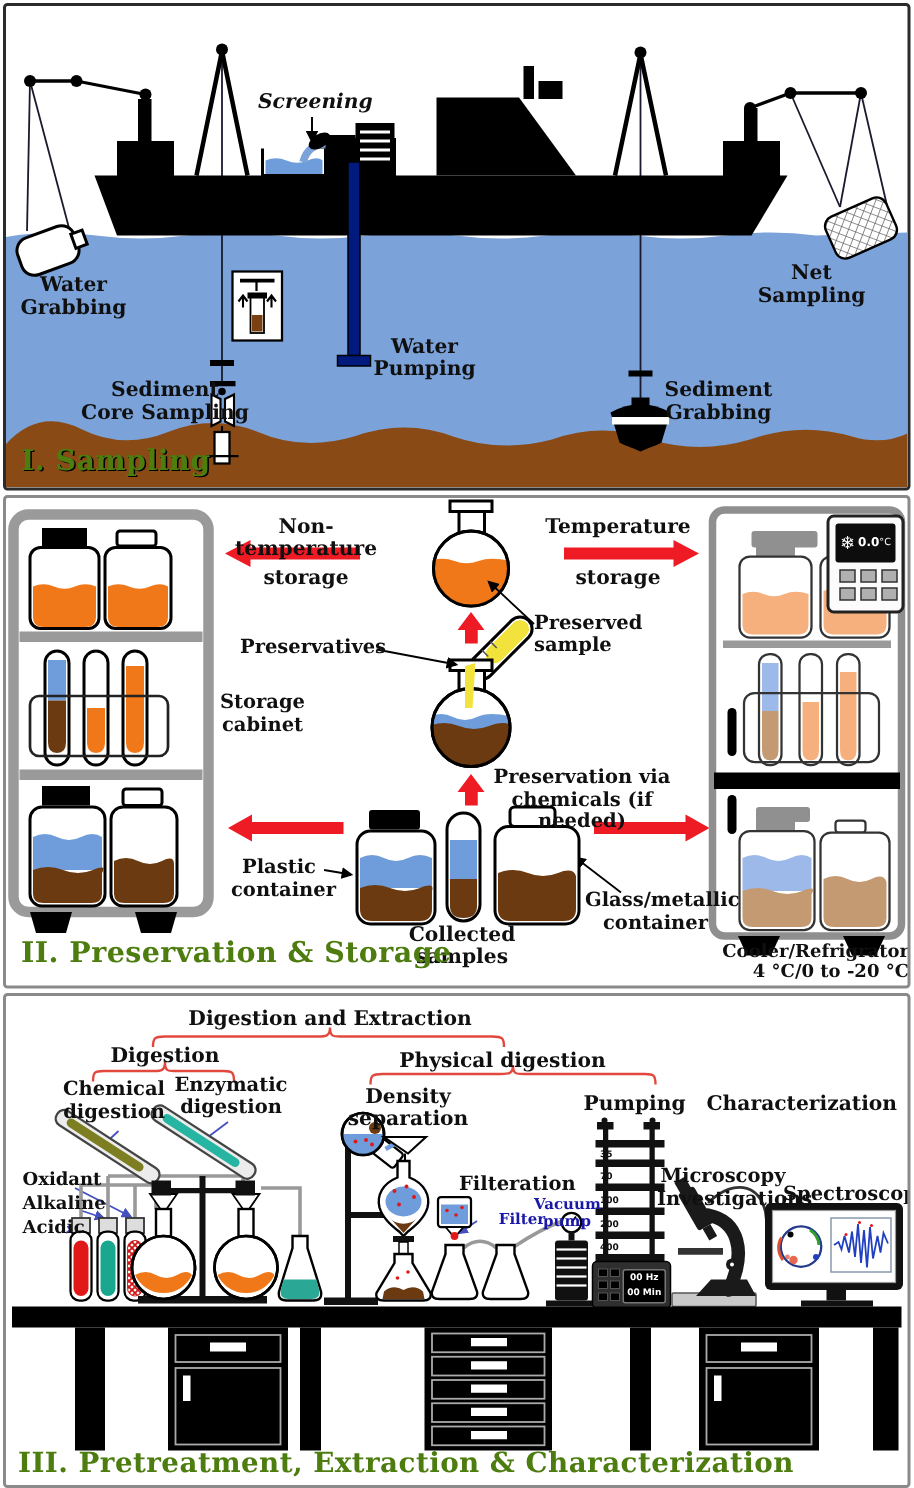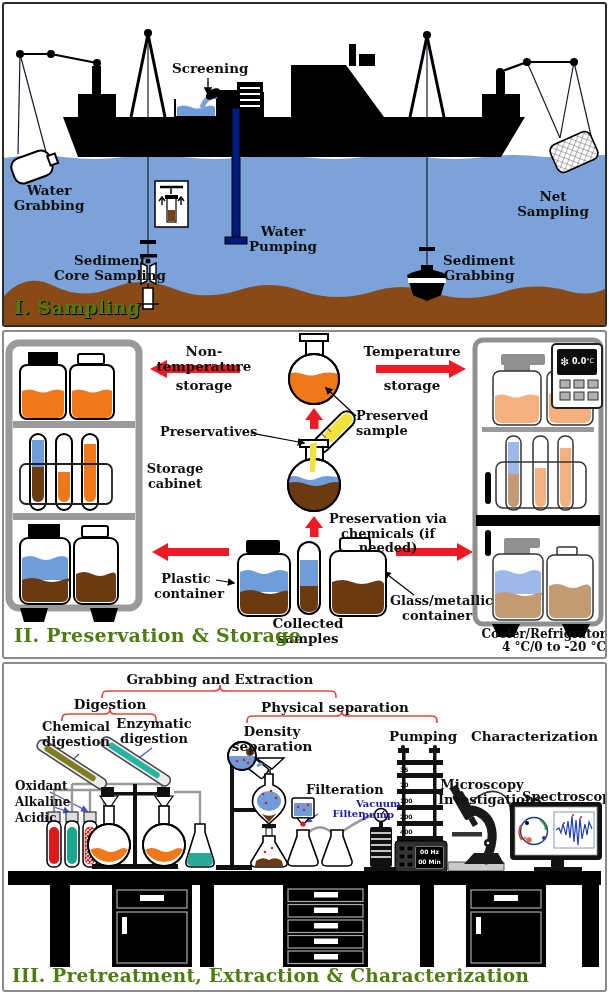--- a/index.html
+++ b/index.html
@@ -155,24 +155,24 @@
     <g>
       <rect x="417" y="261" width="12" height="7" fill="#000"></rect>
       <path d="M403,271 Q423,260 443,271 L437,291 Q423,299 409,291 Z" fill="#000"></path>
       <rect x="404" y="274" width="38" height="5" fill="#fff"></rect>
       <path d="M409,291 L423,297 L437,291 L423,286 Z" fill="#000"></path>
     </g>
 
     <line x1="204" y1="74" x2="204" y2="90" stroke="#000" stroke-width="1.3" marker-end="url(#ah1)"></line>
   </svg>
 
-  <div class="lbl f135" style="left:168px;top:57px;width:72px;">Screening</div>
+  <div class="lbl f135" style="left:168px;top:57px;width:72px;font-style:italic;">Screening</div>
   <div class="lbl f135" style="left:6px;top:179px;width:78px;">Water
 Grabbing</div>
-  <div class="lbl f135" style="left:504px;top:171px;width:90px;margin-top:14px;">Net Sampling</div>
+  <div class="lbl f135" style="left:492px;top:171px;width:90px;">Net Sampling</div>
   <div class="lbl f135" style="left:50px;top:249px;width:112px;">Sediment
 Core Sampling</div>
   <div class="lbl f135" style="left:244px;top:220px;width:70px;">Water
 Pumping</div>
   <div class="lbl f135" style="left:432px;top:249px;width:86px;">Sediment
 Grabbing</div>
   <div class="title outlined" style="left:10px;top:292px;">I. Sampling</div>
 </div>
 
 <div class="panel" id="p2">
@@ -609,27 +609,27 @@
       <g>
         <rect x="462" y="221" width="80" height="82" fill="#000"></rect>
         <rect x="467" y="226" width="70" height="18" fill="none" stroke="#aaa" stroke-width="1.2"></rect>
         <rect x="490" y="231" width="24" height="6" fill="#fff"></rect>
         <rect x="467" y="248" width="70" height="51" fill="none" stroke="#aaa" stroke-width="1.2"></rect>
         <rect x="472" y="253" width="5" height="17" fill="#fff"></rect>
       </g>
     </g>
   </svg>
 
-  <div class="lbl f135" style="left:120px;top:8px;width:192px;">Grabbing and Extraction</div>
+  <div class="lbl f135" style="left:120px;top:8px;width:192px;">Digestion and Extraction</div>
   <div class="lbl f135" style="left:60px;top:33px;width:92px;">Digestion</div>
   <div class="lbl" style="left:35px;top:56px;width:74px;">Chemical
 digestion</div>
   <div class="lbl" style="left:111px;top:53px;width:78px;">Enzymatic
 digestion</div>
-  <div class="lbl f135" style="left:251px;top:36px;width:160px;">Physical separation</div>
+  <div class="lbl f135" style="left:251px;top:36px;width:160px;">Physical digestion</div>
   <div class="lbl f135" style="left:209px;top:60px;width:118px;">Density separation</div>
   <div class="lbl f135" style="left:385px;top:65px;width:56px;">Pumping</div>
   <div class="lbl f135" style="left:467px;top:65px;width:124px;">Characterization</div>
   <div class="lbl" style="left:434px;top:103px;width:88px;margin-top:11px;">Microscopy
 Investigations</div>
   <div class="lbl" style="left:518px;top:126px;width:86px;">Spectroscopy</div>
   <div class="lbl" style="left:302px;top:119px;width:70px;">Filteration</div>
   <div class="lbl f12 left" style="left:11px;top:116px;width:50px;">Oxidant</div>
   <div class="lbl f12 left" style="left:11px;top:132px;width:52px;">Alkaline</div>
   <div class="lbl f12 left" style="left:11px;top:148px;width:44px;">Acidic</div>

